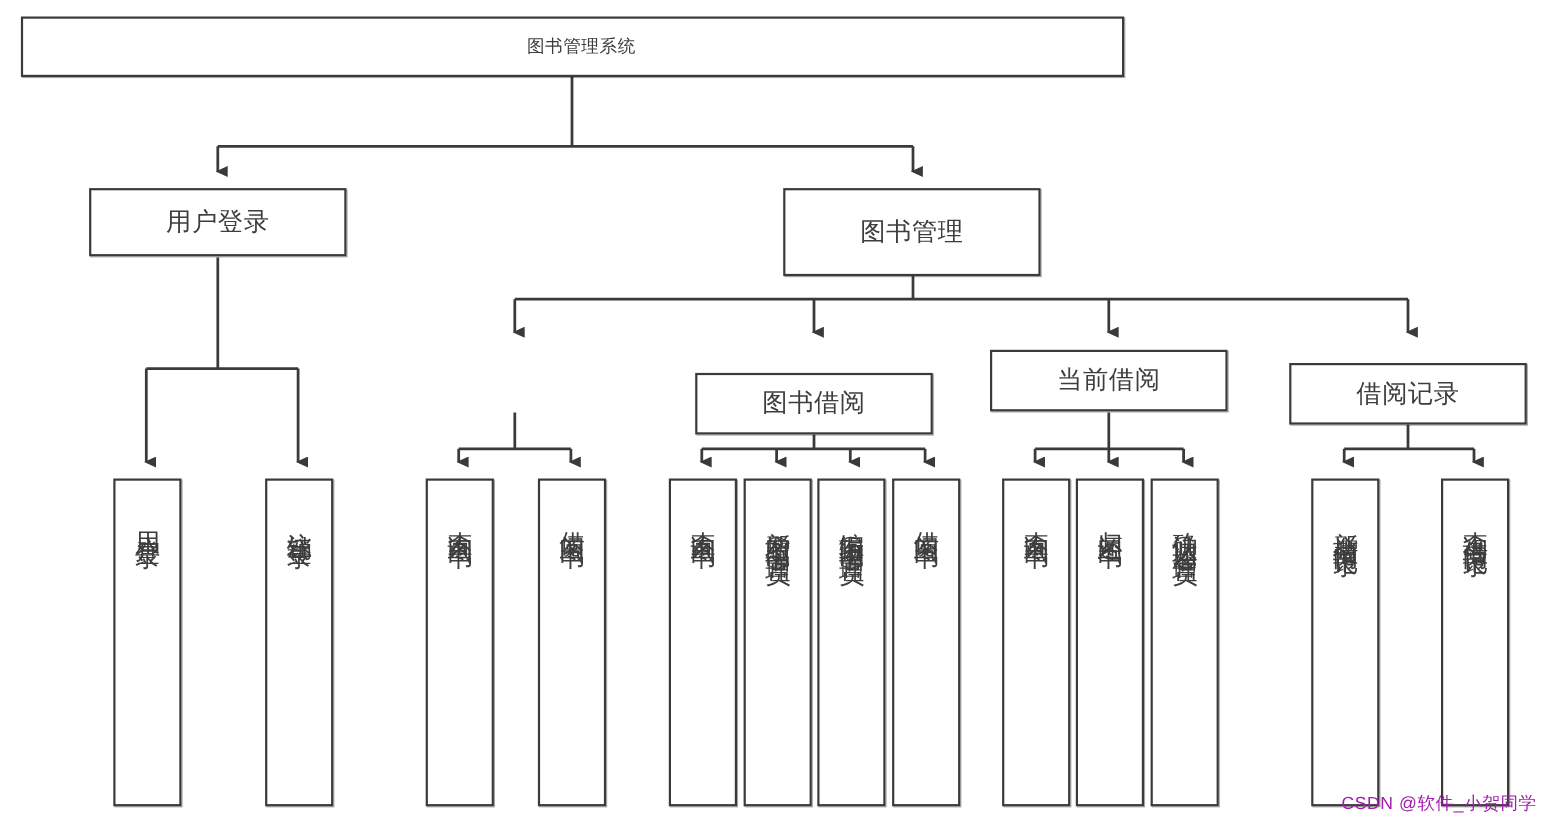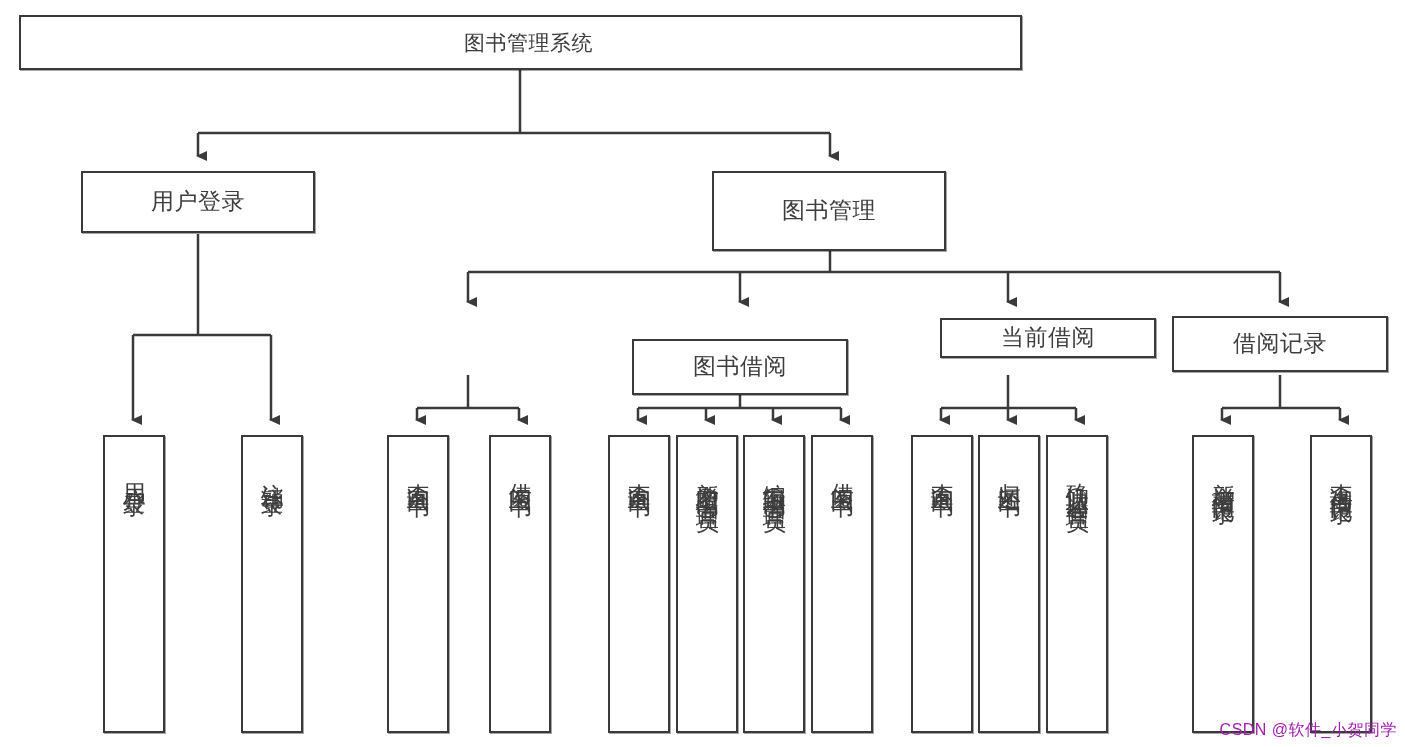--- a/index.html
+++ b/index.html
@@ -39,21 +39,21 @@
   .node .lbl {
     color: #3d3d3d;
     letter-spacing: 0.5px;
   }
   .node.horiz .lbl {
     font-size: 23px;
     line-height: 1.1;
     white-space: nowrap;
   }
   .node.root .lbl {
-    font-size: 21px;
+    font-size: 16px;
     margin-left: 16px;
   }
   .node.vert {
     align-items: flex-start;
     padding-top: 28px;
   }
   .node.vert .lbl {
     writing-mode: vertical-rl;
     text-orientation: upright;
     font-size: 23px;
@@ -134,24 +134,24 @@
   <div class="node horiz" style="left:81px; top:171px; width:234px; height:62px;">
     <span class="lbl">用户登录</span>
   </div>
   <div class="node horiz" style="left:712px; top:171px; width:234px; height:80px;">
     <span class="lbl">图书管理</span>
   </div>
 
   <div class="node horiz" style="left:632px; top:318px; width:216px; height:56px;margin-top:21px;">
     <span class="lbl">图书借阅</span>
   </div>
-  <div class="node horiz" style="left:940px; top:318px; width:216px; height:40px;">
+  <div class="node horiz" style="left:900px; top:318px; width:216px; height:56px;">
     <span class="lbl">当前借阅</span>
   </div>
-  <div class="node horiz" style="left:1172px; top:316px; width:216px; height:56px;">
+  <div class="node horiz" style="left:1172px; top:330px; width:216px; height:56px;">
     <span class="lbl">借阅记录</span>
   </div>
 
   <div class="node vert" style="left:103px; top:435px; width:62px; height:298px;">
     <span class="lbl">用户登录</span>
   </div>
   <div class="node vert" style="left:241px; top:435px; width:62px; height:298px;">
     <span class="lbl">注销登录</span>
   </div>
 

